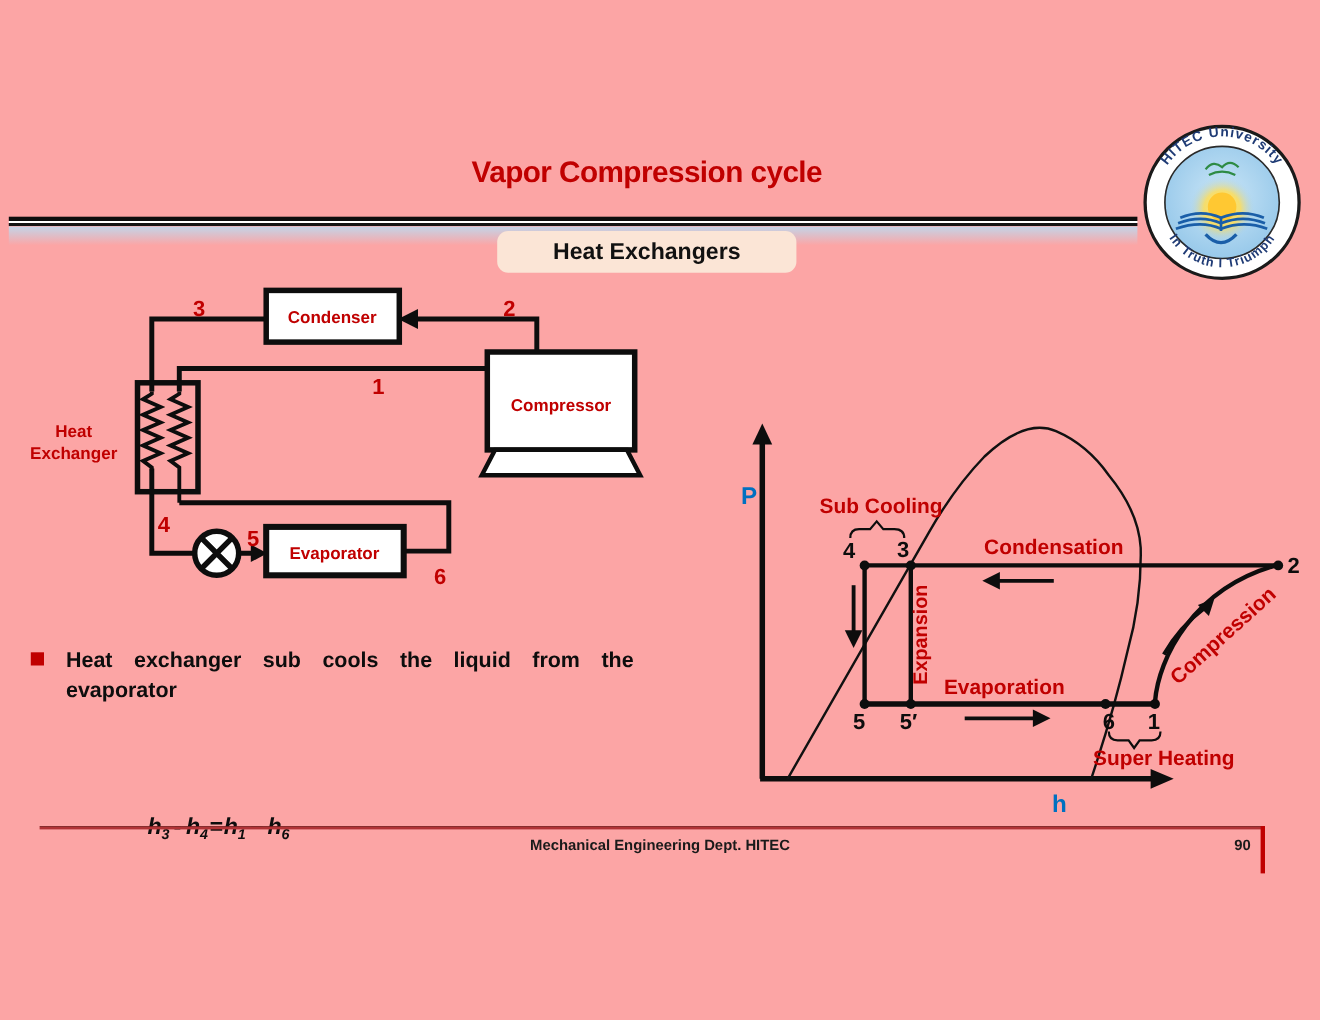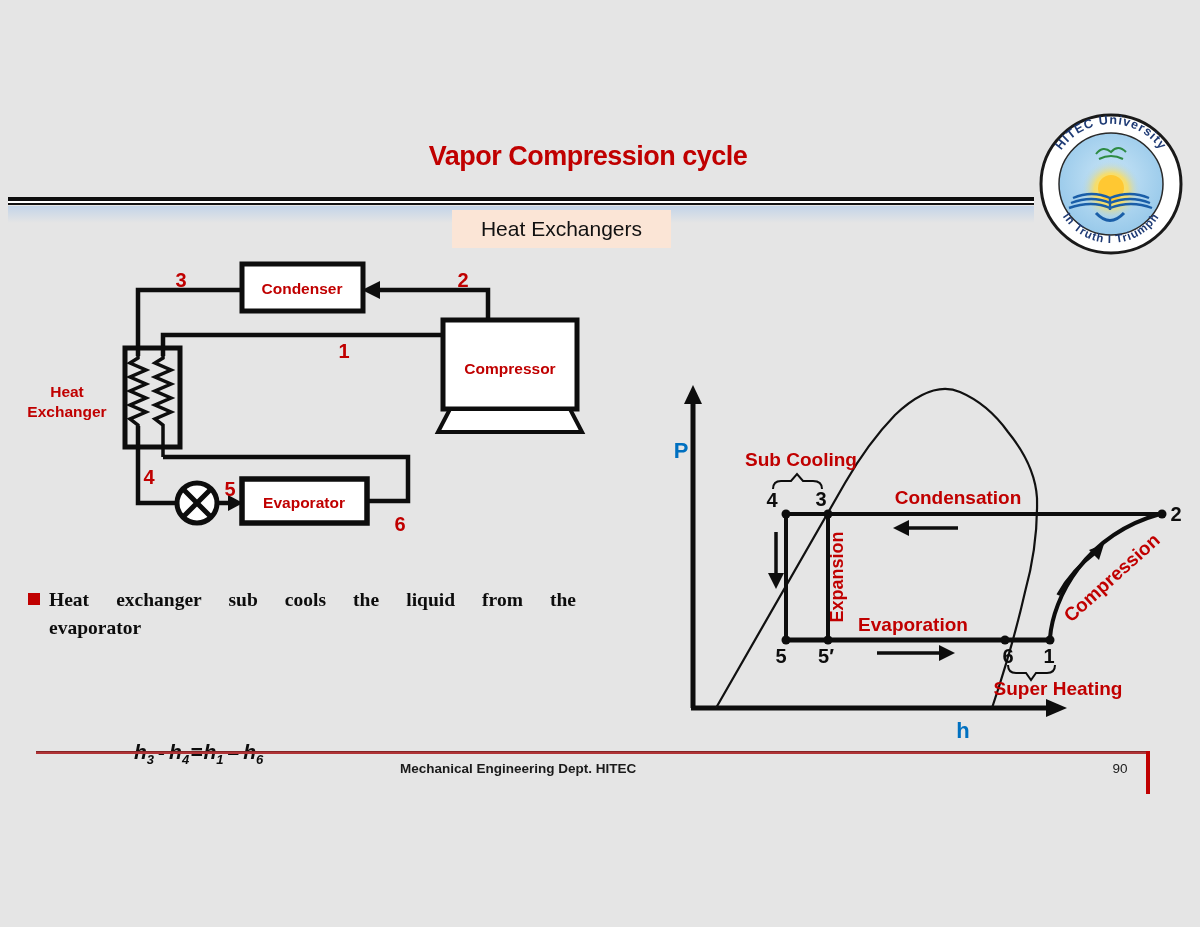--- a/index.html
+++ b/index.html
@@ -1,52 +1,52 @@
 <!DOCTYPE html>
 <html><head>
 <meta charset="utf-8">
 <style>
   html,body{margin:0;padding:0;background:#fff;}
-  .slide{position:relative;width:1200px;height:927px;background:#e5e5e5;overflow:hidden;
+  .slide{position:relative;width:1200px;height:927px;background:#fca5a5;overflow:hidden;
          font-family:"Liberation Sans",sans-serif;}
   .abs{position:absolute;}
 
   
   .title{left:0;top:141px;width:1176px;text-align:center;font-size:27px;font-weight:bold;
          color:#C00000;letter-spacing:-0.5px;}
 
   
   .rule{left:8px;top:197px;width:1026px;height:9px;
         background:linear-gradient(to bottom,#0d0d0d 0,#0d0d0d 4px,#ffffff 4px,#ffffff 6px,#141414 6px,#141414 8px,rgba(0,0,0,0) 8px);}
   .rule-shadow{left:8px;top:206px;width:1026px;height:17px;
         background:linear-gradient(to bottom,#c3d4e8,rgba(255,255,255,0));}
 
   
-  .heading{left:452px;top:210px;width:219px;height:38px;background:#FBE5D6;
-           font-size:21px;font-weight:normal;color:#111;text-align:center;line-height:38px;}
+  .heading{left:452px;top:210px;width:272px;height:38px;background:#FBE5D6;
+           font-size:21px;font-weight:bold;color:#111;text-align:center;line-height:38px;border-radius:10px;}
 
   
   .bullet-wrap{left:28px;top:586px;width:548px;}
   .bullet-row{display:flex;}
   .bullet-sq{width:12px;height:12px;background:#C00000;margin-top:7px;flex:0 0 12px;}
-  .bullet-text{margin-left:9px;font-size:19.5px;font-weight:bold;color:#0d0d0d;line-height:28px;width:527px;font-family:Liberation Serif, serif;}
+  .bullet-text{margin-left:20px;font-size:19.5px;font-weight:bold;color:#0d0d0d;line-height:28px;width:527px;}
   .jline{text-align:justify;text-align-last:justify;}
 
   
   .formula{left:134px;top:704px;font-size:21px;font-weight:bold;font-style:italic;color:#0d0d0d;margin-top:36px;}
   .formula sub{font-size:13px;vertical-align:-5px;font-weight:bold;}
   .formula .op{padding:0 4px;}
   .formula .opn{padding:0 1px;}
 
   
   .footer-line{left:36px;top:751px;width:1114px;height:3px;
                background:linear-gradient(to bottom,#5c1414 0,#b03336 1px,#b03336 3px);}
   .footer-vline{left:1146px;top:751px;width:4px;height:43px;background:#C00000;}
-  .footer-text{left:400px;top:761px;width:400px;text-align:left;font-size:13.5px;font-weight:bold;color:#1a1a1a;}
-  .footer-page{left:1103px;top:761px;width:34px;text-align:center;font-size:13.5px;font-weight:normal;color:#1a1a1a;}
+  .footer-text{left:400px;top:761px;width:400px;text-align:center;font-size:13.5px;font-weight:bold;color:#1a1a1a;}
+  .footer-page{left:1103px;top:761px;width:34px;text-align:right;font-size:13.5px;font-weight:bold;color:#1a1a1a;}
 
   svg text{font-family:"Liberation Sans",sans-serif;font-weight:bold;}
   .redlbl{fill:#C00000;}
   .blklbl{fill:#0d0d0d;}
   .bluelbl{fill:#0070C0;}
 </style>
 </head>
 <body>
 
 <div class="slide">

